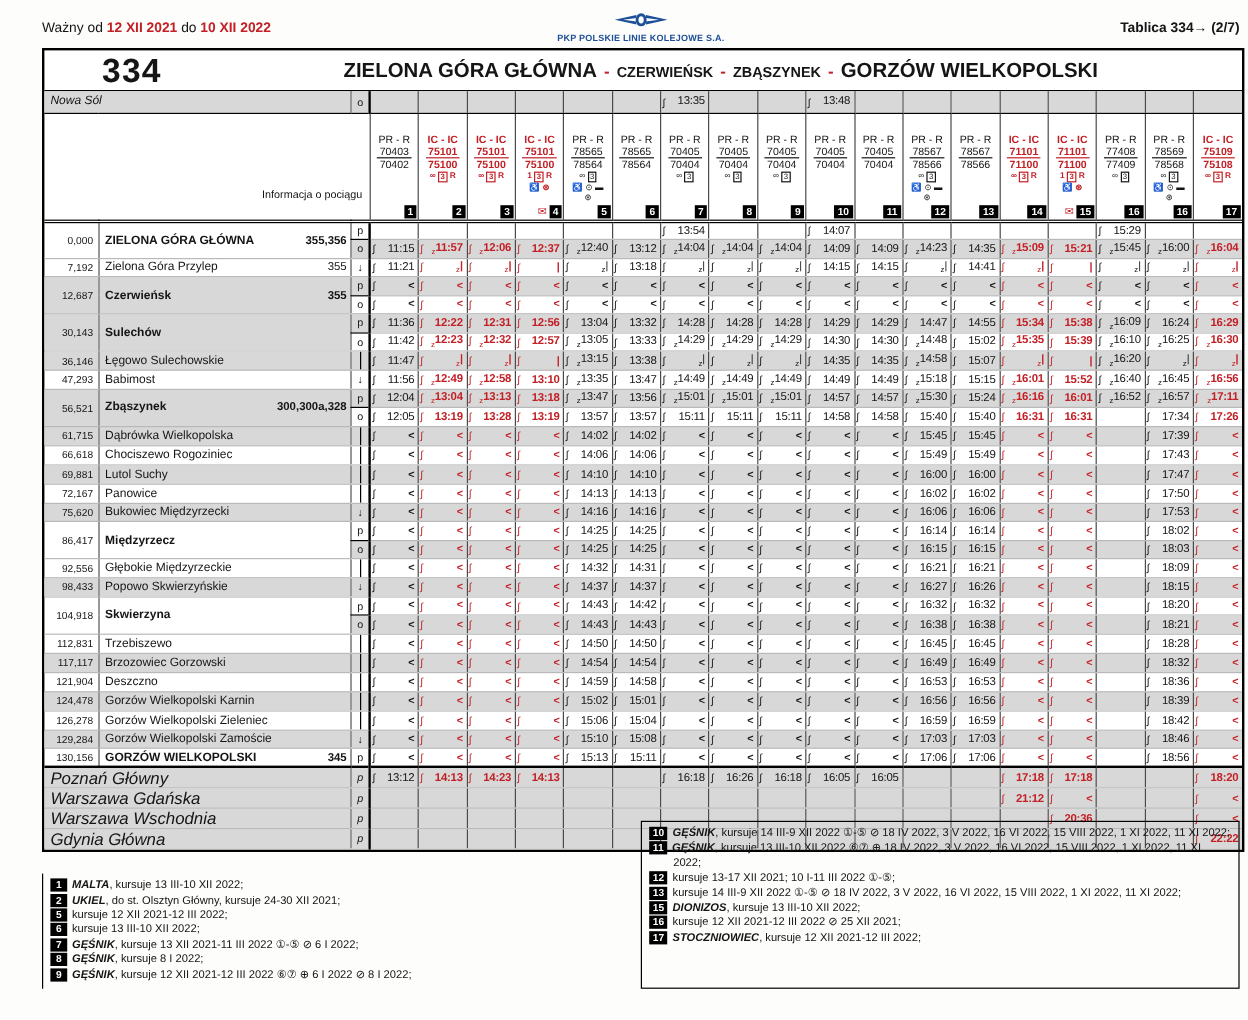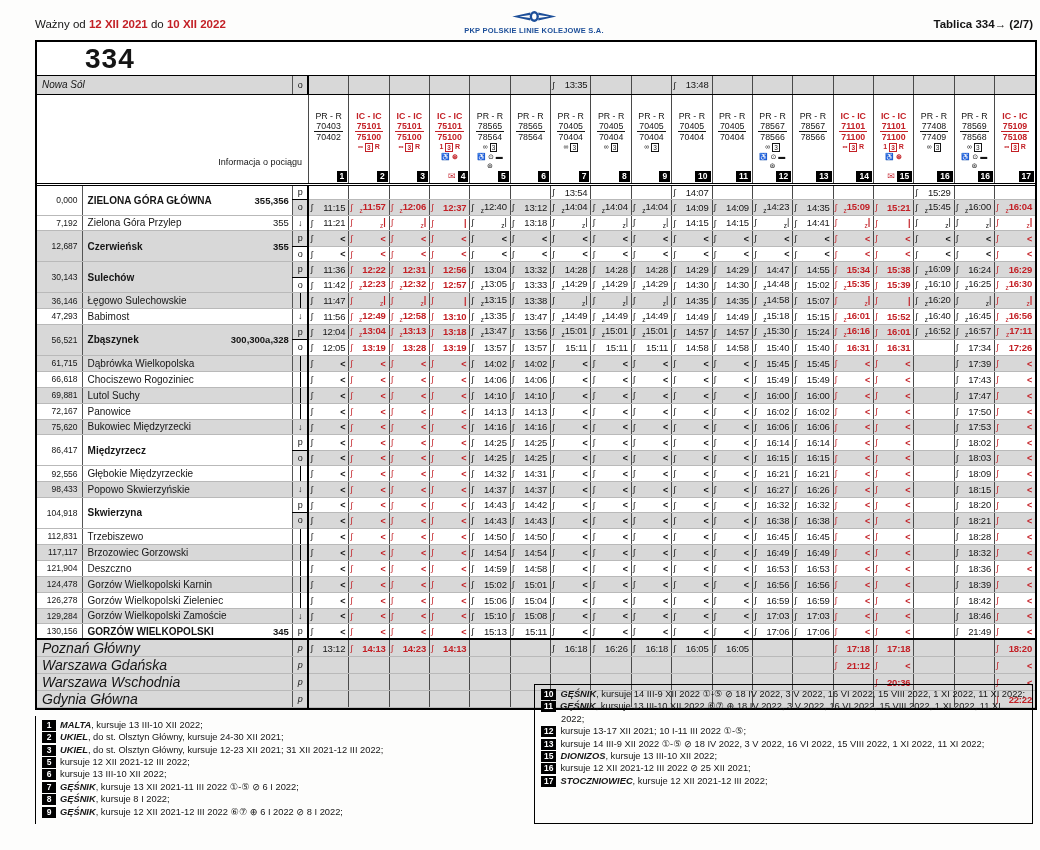--- a/index.html
+++ b/index.html
@@ -107,20 +107,23 @@
     </div>
     <div class="tabref">
       <span>Tablica 334</span><span>→</span>
       <span>(2/7)</span>
     </div>
   </div>
 
   <div class="tablebox">
     <div class="titleband">
       <div class="tnum">334</div>
+      <div class="troute">
+        <span class="big">ZIELONA GÓRA GŁÓWNA</span><span class="dash"> - </span><span class="mid">CZERWIEŃSK</span><span class="dash"> - </span><span class="mid">ZBĄSZYNEK</span><span class="dash"> - </span><span class="big">GORZÓW WIELKOPOLSKI</span>
+      </div>
     </div>
     <table>
       <colgroup>
         <col class="c-km">
           <col class="c-name">
           <col class="c-po">
         <col class="c-t">
           <col class="c-t">
           <col class="c-t">
           <col class="c-t">
@@ -3642,21 +3645,21 @@
             <td class="tc red">
               <span class="in">
                 <span class="sq">∫</span>
                 <span class="tg"><span class="tv lt">&lt;</span></span>
               </span>
             </td>
             <td class="tc"></td>
             <td class="tc">
               <span class="in">
                 <span class="sq">∫</span>
-                <span class="tg"><span class="tv">21:49</span></span>
+                <span class="tg"><span class="tv">18:56</span></span>
               </span>
             </td>
             <td class="tc red">
               <span class="in">
                 <span class="sq">∫</span>
                 <span class="tg"><span class="tv lt">&lt;</span></span>
               </span>
             </td>
           </tr>
           <tr class="conn conn1">
@@ -3838,21 +3841,20 @@
             </td>
           </tr>
         </tbody>
     </table>
   </div>
 
   <div class="fnwrap">
     <div class="fnleft" id="fnleft">
         <div class="fn"><span class="badge">1</span><b>MALTA</b><span>, kursuje 13 III-10 XII 2022;</span></div>
         <div class="fn"><span class="badge">2</span><b>UKIEL</b><span>, do st. Olsztyn Główny, kursuje 24-30 XII 2021;</span></div>
-        <div class="fn"><span class="badge">3</span><b>UKIEL</b><span>, do st. Olsztyn Główny, kursuje 12-23 XII 2021; 31 XII 2021-12 III 2022;</span></div>
         <div class="fn"><span class="badge">5</span><span>kursuje 12 XII 2021-12 III 2022;</span></div>
         <div class="fn"><span class="badge">6</span><span>kursuje 13 III-10 XII 2022;</span></div>
         <div class="fn"><span class="badge">7</span><b>GĘŚNIK</b><span>, kursuje 13 XII 2021-11 III 2022 ①-⑤ ⊘ 6 I 2022;</span></div>
         <div class="fn"><span class="badge">8</span><b>GĘŚNIK</b><span>, kursuje 8 I 2022;</span></div>
         <div class="fn"><span class="badge">9</span><b>GĘŚNIK</b><span>, kursuje 12 XII 2021-12 III 2022 ⑥⑦ ⊕ 6 I 2022 ⊘ 8 I 2022;</span></div>
       </div>
     <div class="fnright" id="fnright">
         <div class="fn"><span class="badge">10</span><b>GĘŚNIK</b><span>, kursuje 14 III-9 XII 2022 ①-⑤ ⊘ 18 IV 2022, 3 V 2022, 16 VI 2022, 15 VIII 2022, 1 XI 2022, 11 XI 2022;</span></div>
         <div class="fn"><span class="badge">11</span><b>GĘŚNIK</b><span>, kursuje 13 III-10 XII 2022 ⑥⑦ ⊕ 18 IV 2022, 3 V 2022, 16 VI 2022, 15 VIII 2022, 1 XI 2022, 11 XI 2022;</span></div>
         <div class="fn"><span class="badge">12</span><span>kursuje 13-17 XII 2021; 10 I-11 III 2022 ①-⑤;</span></div>

